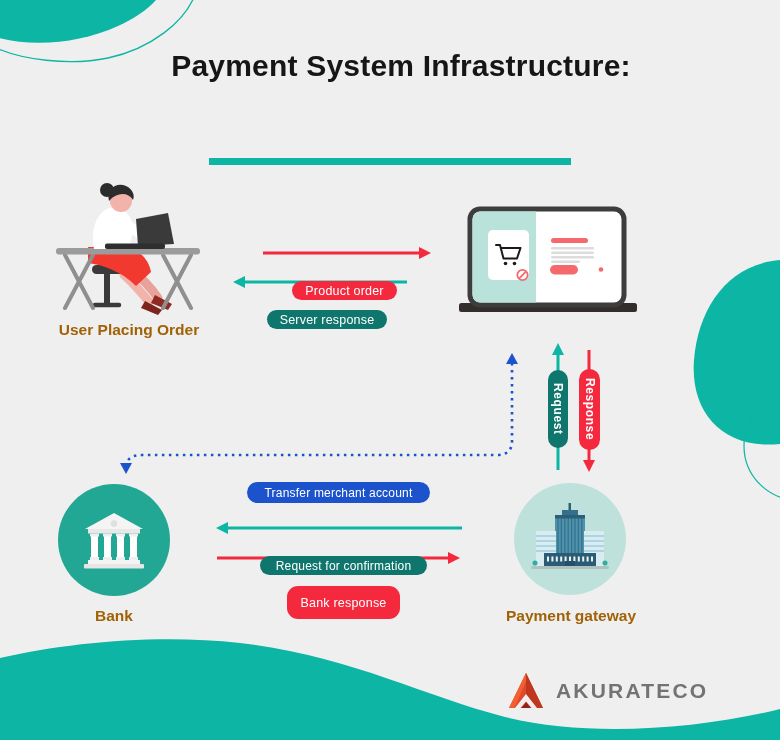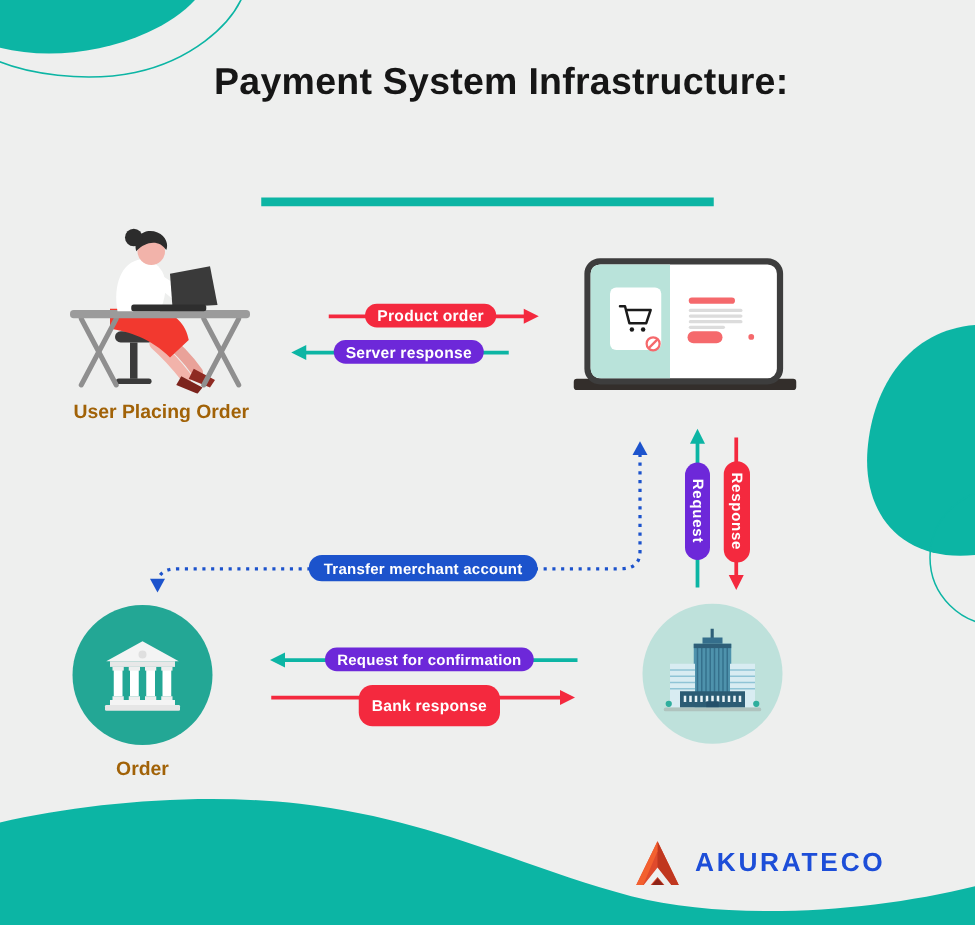--- a/index.html
+++ b/index.html
@@ -7,35 +7,35 @@
   .poster{position:relative;width:780px;height:740px;background:#EEEFEE;overflow:hidden;margin:0 auto;}
   .abs{position:absolute;}
   svg{display:block;}
   
   .title{position:absolute;top:46px;left:0;width:780px;text-align:center;color:#161616;
          font-size:30px;font-weight:700;line-height:40px;letter-spacing:0.2px;padding-left:11px;}
   .divider{position:absolute;left:209px;top:158px;width:362px;height:7px;background:#0CB5A4;}
   
   .node-label{position:absolute;text-align:center;color:#a16207;font-size:15.5px;font-weight:700;}
   
-  .pill{position:absolute;border-radius:11px;color:#fff;font-size:12.5px;font-weight:700;
-        display:flex;align-items:center;justify-content:center;white-space:nowrap;letter-spacing:0.2px;}
+  .pill{position:absolute;border-radius:11px;color:#fff;font-size:12.5px;font-weight:400;
+        display:flex;align-items:center;justify-content:center;white-space:nowrap;letter-spacing:0.2px;margin-top:38px;}
   .pill-v{position:absolute;border-radius:11px;color:#fff;font-size:12px;font-weight:700;
         writing-mode:vertical-rl;display:flex;align-items:center;justify-content:center;letter-spacing:0.6px;}
   .pill-red{background:#F4293E;}
-  .pill-teal{background:#6d28d9;}
+  .pill-teal{background:#0f766e;}
   .pill-blue{background:#1C53CC;}
   
   .circle{position:absolute;width:112px;height:112px;border-radius:50%;
           display:flex;align-items:center;justify-content:center;}
   .circle-bank{background:#23A795;}
   .circle-gateway{background:#BEE1DB;}
   
   .logo{position:absolute;left:508px;top:672px;display:flex;align-items:center;gap:12px;}
-  .logo-text{font-size:21px;font-weight:700;letter-spacing:2.2px;color:#1d4ed8;}
+  .logo-text{font-size:21px;font-weight:700;letter-spacing:2.2px;color:#737373;}
 </style>
 </head>
 <body>
 
 <div class="poster">
 
   <svg class="abs" style="left:0;top:0" width="240" height="110">
     <path d="M-8,-8 L-8,36 C30,48 78,44 118,26 C138,17 154,5 162,-8 Z" fill="#0CB5A4"></path>
     <path d="M-8,46 C20,60 70,66 108,58 C150,49 186,22 196,-8" stroke="#0CB5A4" stroke-width="1.3" fill="none"></path>
   </svg>
@@ -171,21 +171,21 @@
           <rect x="47" y="23.5" width="9" height="3"></rect>
         <rect x="8" y="47" width="9" height="3"></rect>
           <rect x="21" y="47" width="9" height="3"></rect>
         <rect x="34" y="47" width="9" height="3"></rect>
           <rect x="47" y="47" width="9" height="3"></rect>
       </g>
       <rect x="6" y="50" width="52" height="4" fill="#F4F4F4"></rect>
       <rect x="2" y="54" width="60" height="4.5" rx="1" fill="#E6E6E6"></rect>
     </svg>
   </div>
-  <div class="node-label" style="left:54px;top:607px;width:120px">Order</div>
+  <div class="node-label" style="left:54px;top:607px;width:120px">Bank</div>
 
   <div class="circle circle-gateway" style="left:514px;top:483px">
     <svg width="90" height="74" viewBox="0 0 90 74">
       <rect x="43.5" y="1" width="2.5" height="11" fill="#2E5F78"></rect>
       <rect x="37" y="8" width="16" height="5" fill="#356F8C"></rect>
       <rect x="30" y="13" width="30" height="51" fill="#4E92AC"></rect>
       <g stroke="#35708C" stroke-width="1.2">
         <line x1="33" y1="14" x2="33" y2="63"></line>
           <line x1="36.4" y1="14" x2="36.4" y2="63"></line>
         <line x1="39.8" y1="14" x2="39.8" y2="63"></line>
@@ -211,20 +211,21 @@
         </g>
       </g>
       <rect x="19" y="51" width="52" height="13" fill="#2C5C74"></rect>
       <line x1="22" y1="57" x2="68" y2="57" stroke="#EAF4F7" stroke-width="5" stroke-dasharray="2 2.4"></line>
       <rect x="40" y="59" width="10" height="5" fill="#24506A"></rect>
       <rect x="6" y="64" width="78" height="3" rx="1.5" fill="#AFC3BE"></rect>
       <circle cx="10" cy="61" r="2.5" fill="#2FAE9D"></circle>
       <circle cx="80" cy="61" r="2.5" fill="#2FAE9D"></circle>
     </svg>
   </div>
+  <div class="node-label" style="left:486px;top:607px;width:170px">Payment gateway</div>
 
   <div class="logo">
     <svg width="36" height="38" viewBox="0 0 36 38">
       <polygon points="18,1 35,36 1,36" fill="#E04A2C"></polygon>
       <polygon points="18,1 35,36 18,36" fill="#C0371F"></polygon>
       <polygon points="18,1 1,36 6.5,36 18,9" fill="#F3602F"></polygon>
       <polygon points="7,36 18,22 29,36 23.5,36 18,29.5 12.5,36" fill="#EEEFEE"></polygon>
       <polygon points="18,30.5 22.5,36 13.5,36" fill="#8E2418"></polygon>
     </svg>
     <span class="logo-text">AKURATECO</span>

